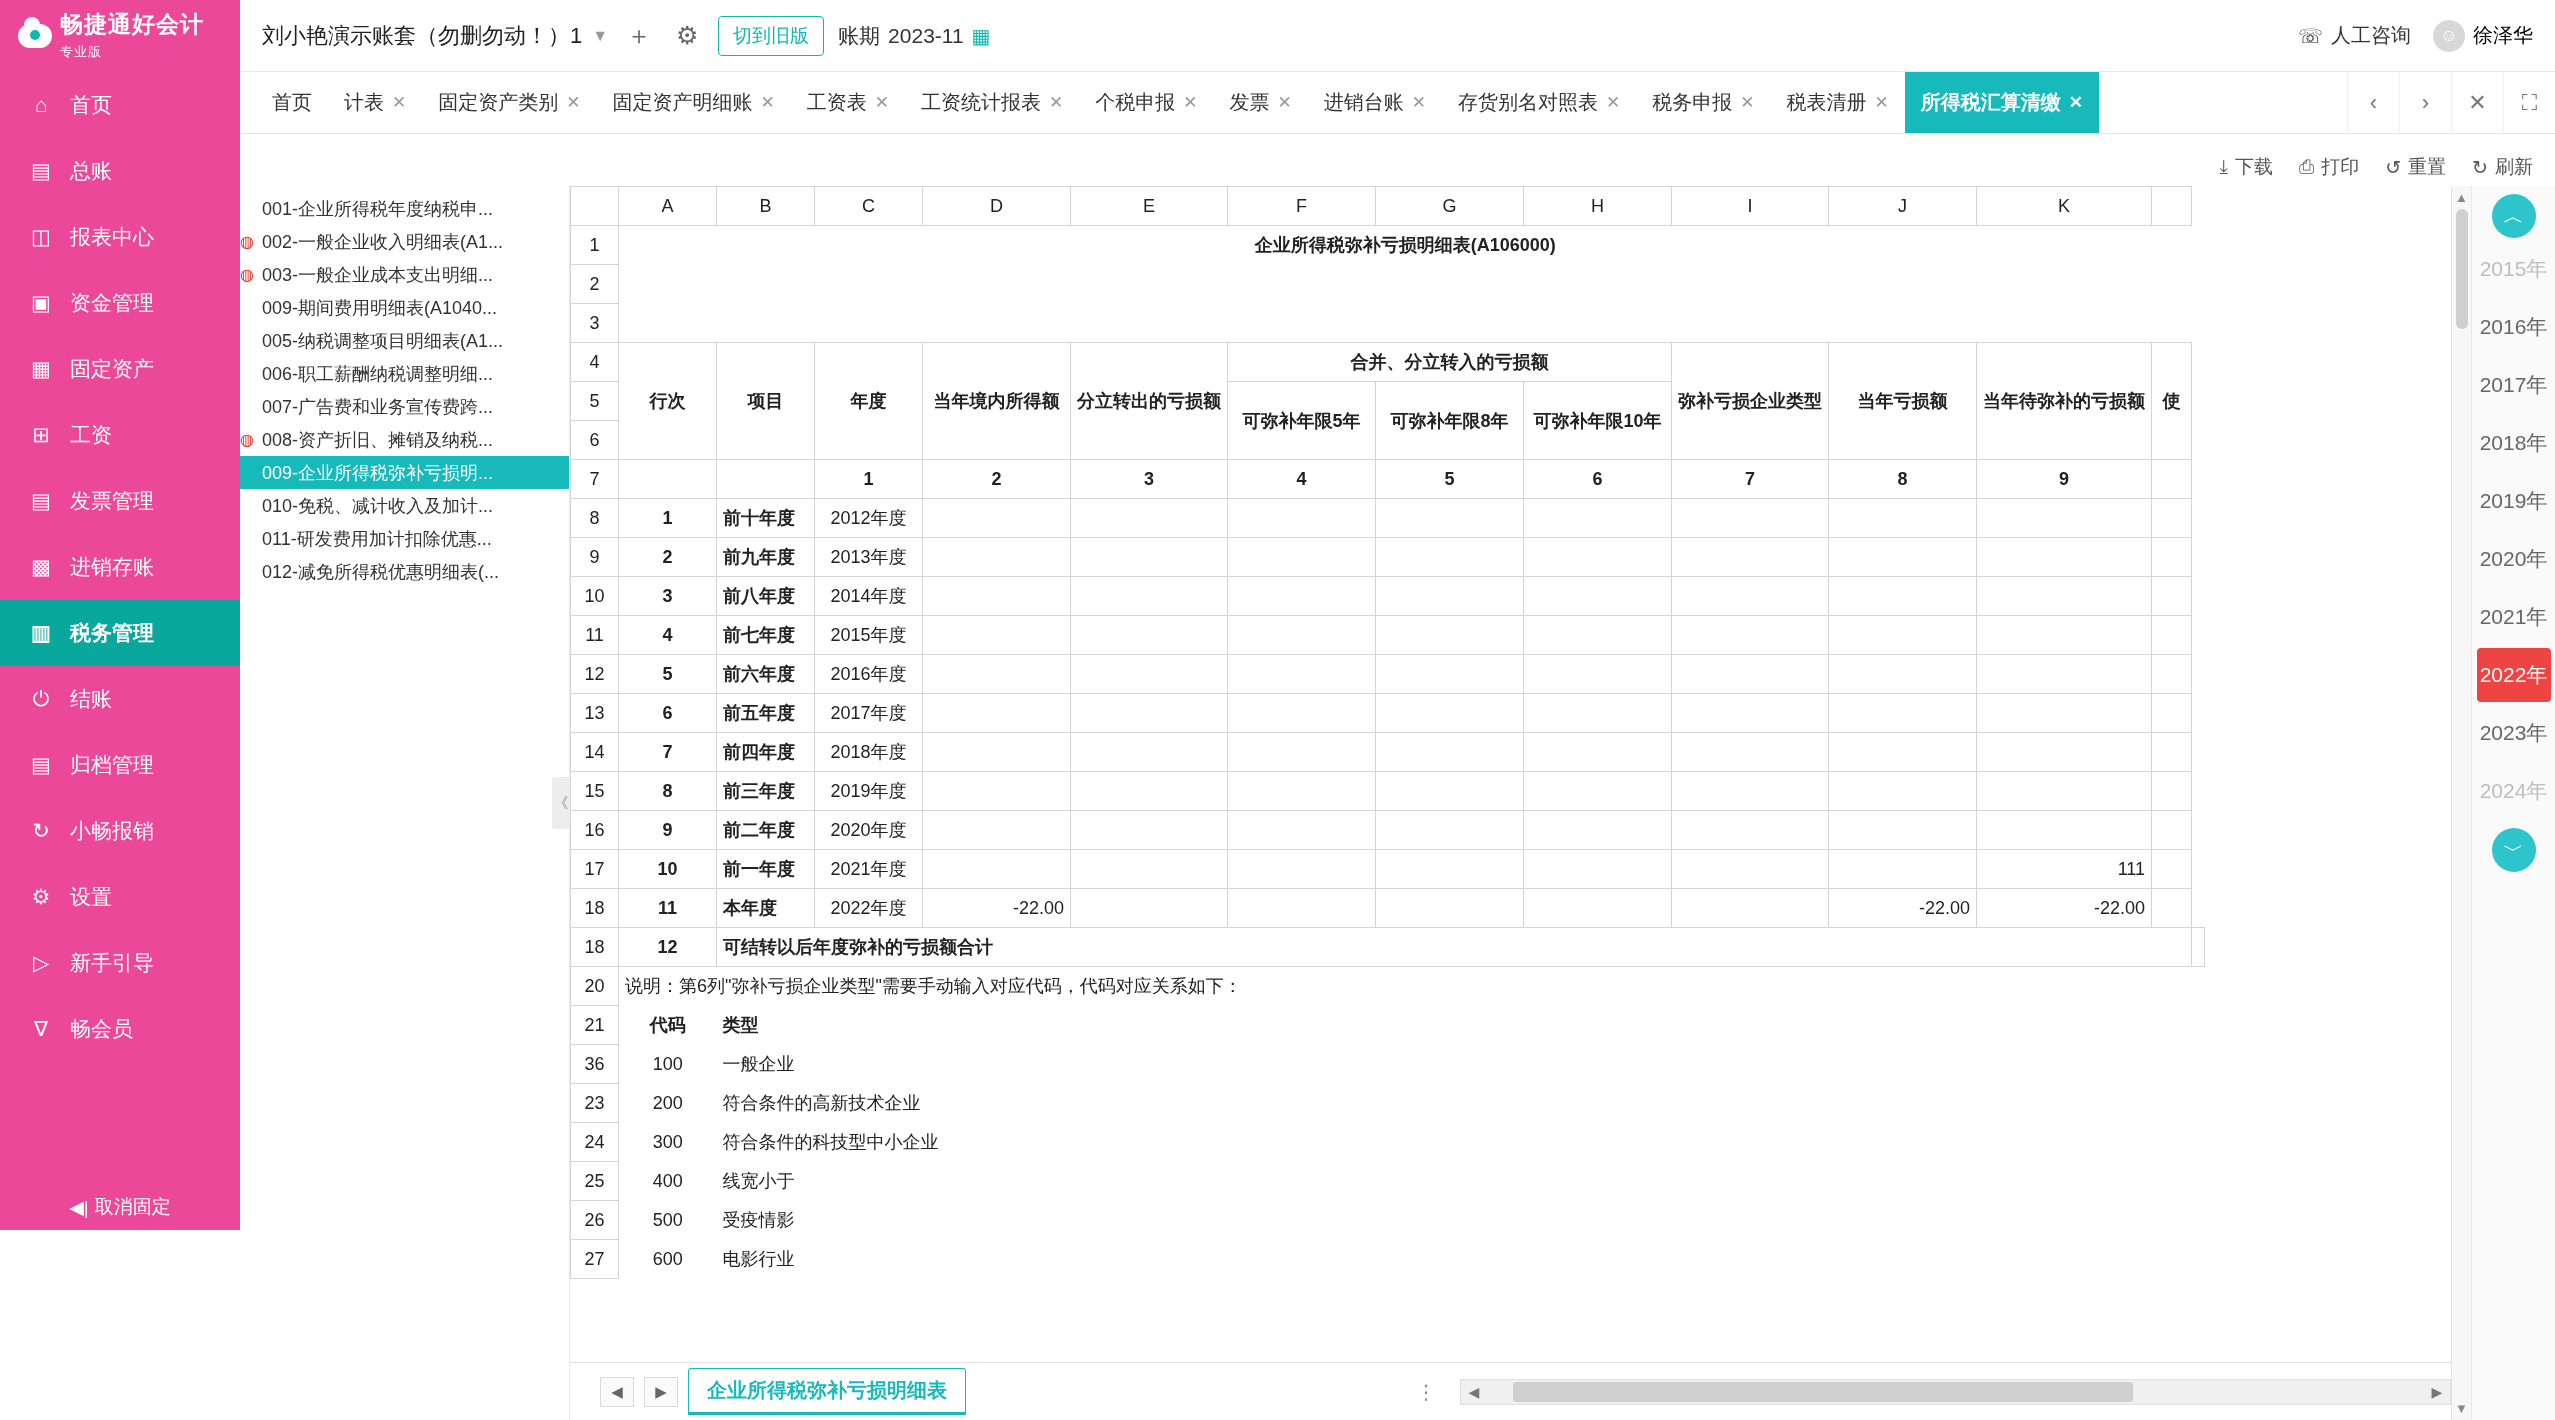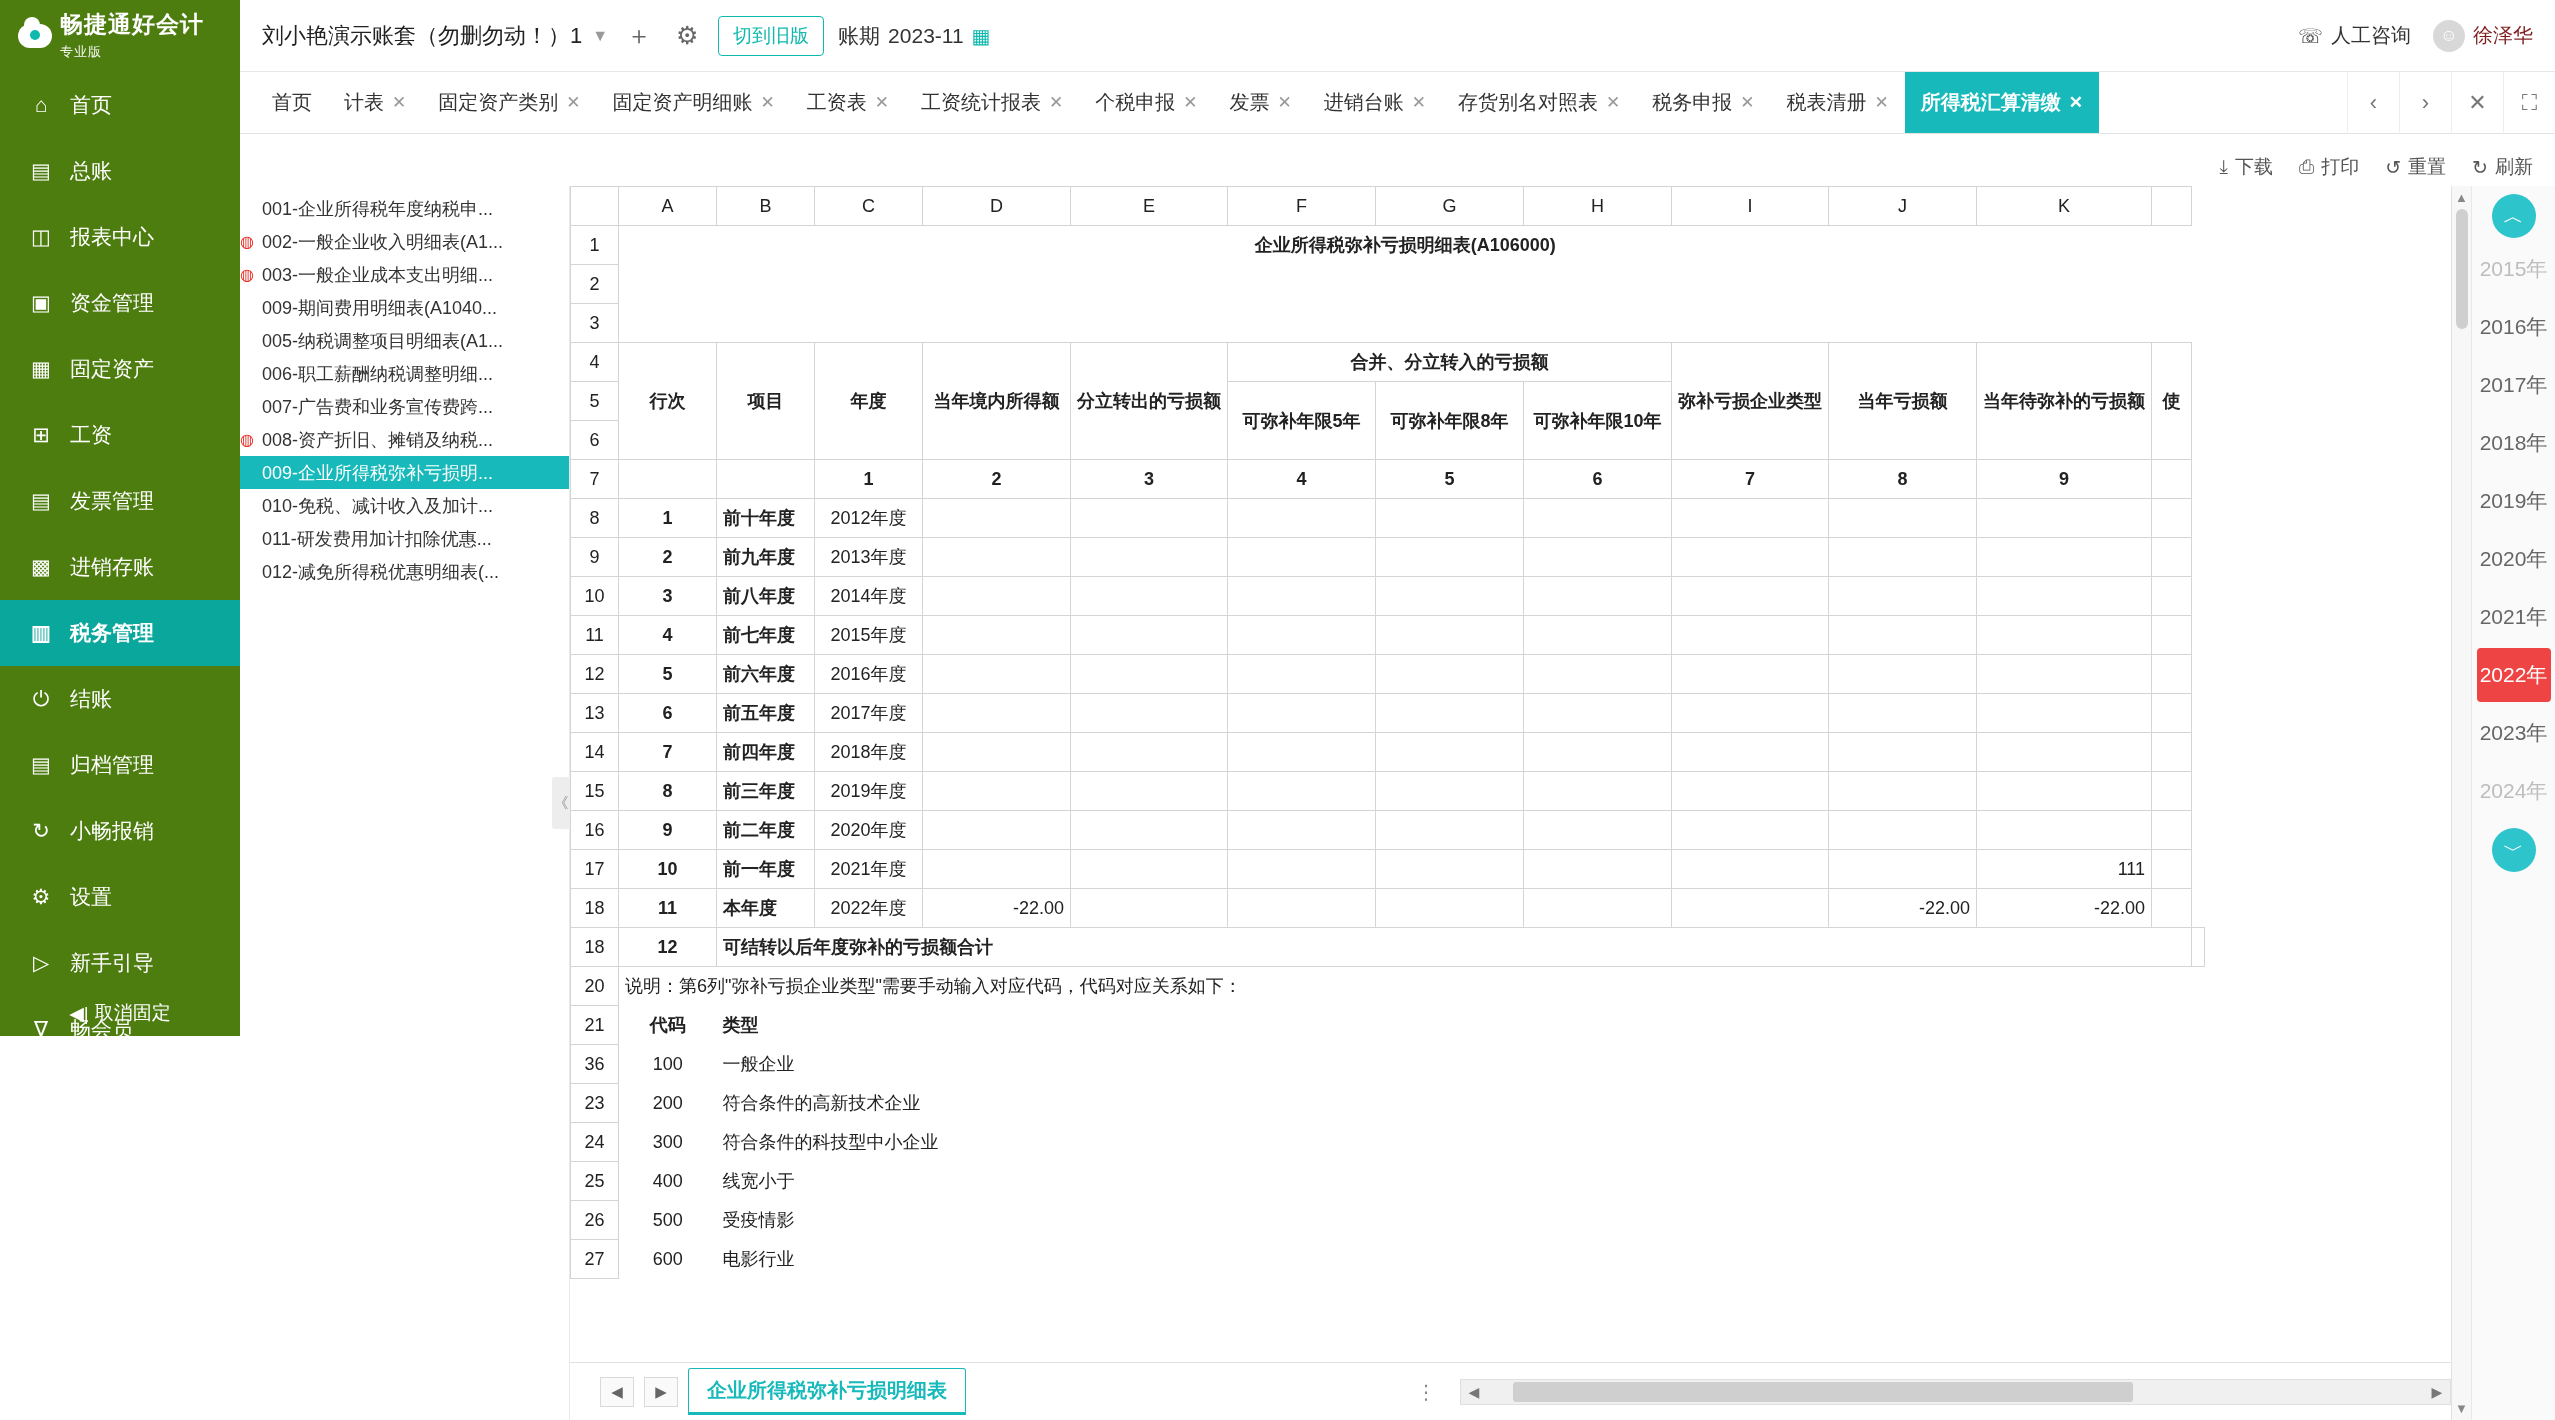--- a/index.html
+++ b/index.html
@@ -9,21 +9,21 @@
     font-family: "Liberation Sans", sans-serif;
     background: #ffffff;
     overflow: hidden;
     font-size: 20px;
     color: #333;
   }
   .app { position: relative; width: 2555px; height: 1420px; display: flex; }
 
   
   .sidebar {
-    width: 240px; height: 1036px; background:#4d7c0f; color:#fff;
+    width: 240px; height: 1230px; background:#ec4899; color:#fff;
     flex: 0 0 240px; position: relative;
   }
   .logo-box { height: 72px; display:flex; align-items:center; padding-left: 18px; }
   .logo-cloud {
     width: 34px; height: 24px; background:#fff; border-radius: 12px;
     position: relative; margin-right: 8px; flex:0 0 34px;
   }
   .logo-cloud:before{
     content:""; position:absolute; width:16px;height:16px;background:#fff;border-radius:50%;
     top:-7px; left:6px;
@@ -70,21 +70,21 @@
     padding: 6px 14px; border-radius:4px; font-size:19px; cursor:pointer;
   }
   .period { font-size: 21px; color:#333; display:flex; align-items:center; gap:8px;}
   .period .cal { color:#0fb9ae; font-size: 20px;}
   .topbar-right { margin-left:auto; display:flex; align-items:center; gap: 22px; }
   .service { display:flex; align-items:center; gap:8px; font-size:20px; color:#333;}
   .avatar {
     width:32px;height:32px;border-radius:50%;background:#d8d8d8;color:#fff;
     display:inline-flex;align-items:center;justify-content:center;font-size:17px;
   }
-  .user-name { font-size: 20px; color:#7f1d1d;}
+  .user-name { font-size: 20px; color:#000000;}
 
   
   .tabbar {
     height: 62px; background:#fff; border-bottom:1px solid #e3e3e3;
     display:flex; align-items:stretch; padding-left: 16px;
   }
   .tab {
     display:flex; align-items:center; gap:8px; padding: 0 16px;
     font-size: 20px; color:#333; cursor:pointer; white-space:nowrap;
   }

